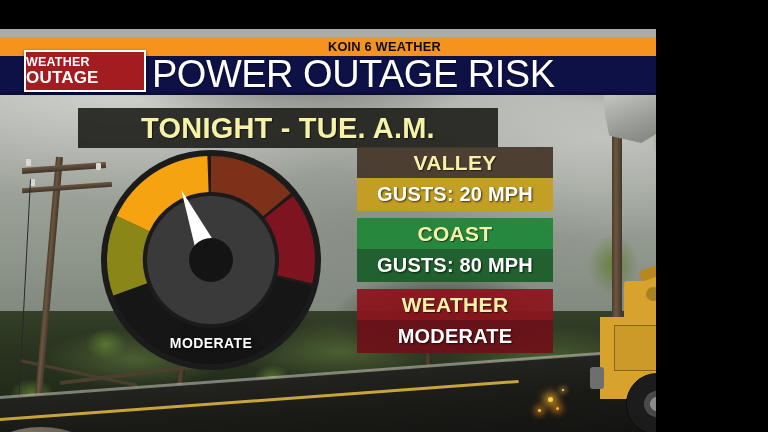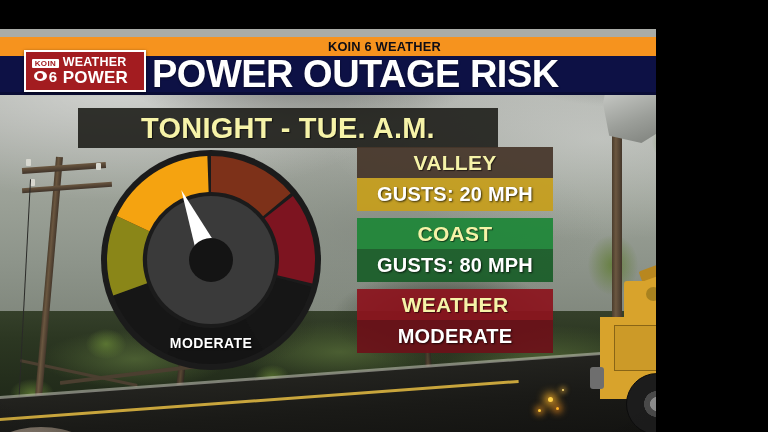--- a/index.html
+++ b/index.html
@@ -101,21 +101,21 @@
   .orange-bar .txt {
     color:#0d0d16; font-size:13.5px; font-weight:bold; letter-spacing:.2px;
     font-family:"Liberation Sans", sans-serif; transform:scaleX(.95);
   }
   .navy-bar { position:absolute; left:0; top:27px; width:768px; height:36px; background:#0d1145; }
   .navy-under { position:absolute; left:0; top:63px; width:768px; height:3px; background:#0a0d36; }
 
   .headline {
     position:absolute; left:152px; top:24px; height:42px;
     display:flex; align-items:center;
-    color:#ffffff; font-size:38px; font-weight:bold; letter-spacing:-.5px;
+    color:#ffffff; font-size:38px; font-weight:normal; letter-spacing:-.5px;
     font-family:"Liberation Sans", sans-serif;
     text-shadow:0 1px 2px rgba(0,0,0,.5);
     transform:scaleX(1.0);
   }
 
   
   .logo {
     position:absolute; left:24px; top:21px; width:122px; height:42px;
     background:#a31c20; border:2px solid #ffffff; display:flex; align-items:center;
     box-shadow:0 1px 3px rgba(0,0,0,.55);
@@ -266,32 +266,23 @@
   <div class="orange-bar">
     <span class="txt">KOIN 6 WEATHER</span>
   </div>
 
   <div class="navy-bar"></div>
   <div class="navy-under"></div>
 
   <div class="headline">POWER OUTAGE RISK</div>
 
   <div class="logo">
-    <div class="logo-left">
-      <span class="koin-word">KOIN</span>
-      <span class="koin-six">
-        <span class="eye">
-            <i></i>
-          </span>
-        <span class="six">6</span>
-      </span>
-    </div>
     <div class="logo-right">
       <span class="l1">WEATHER</span>
-      <span class="l2">POWER</span>
+      <span class="l2">OUTAGE</span>
     </div>
   </div>
 
   <div class="title-bar">
     <span class="t">TONIGHT - TUE. A.M.</span>
   </div>
 
   <div class="gauge-wrap">
     <svg class="gauge-svg" width="226" height="226" viewBox="0 0 226 226">
       <circle cx="113" cy="113" r="110" fill="#1b1b1b"></circle>

